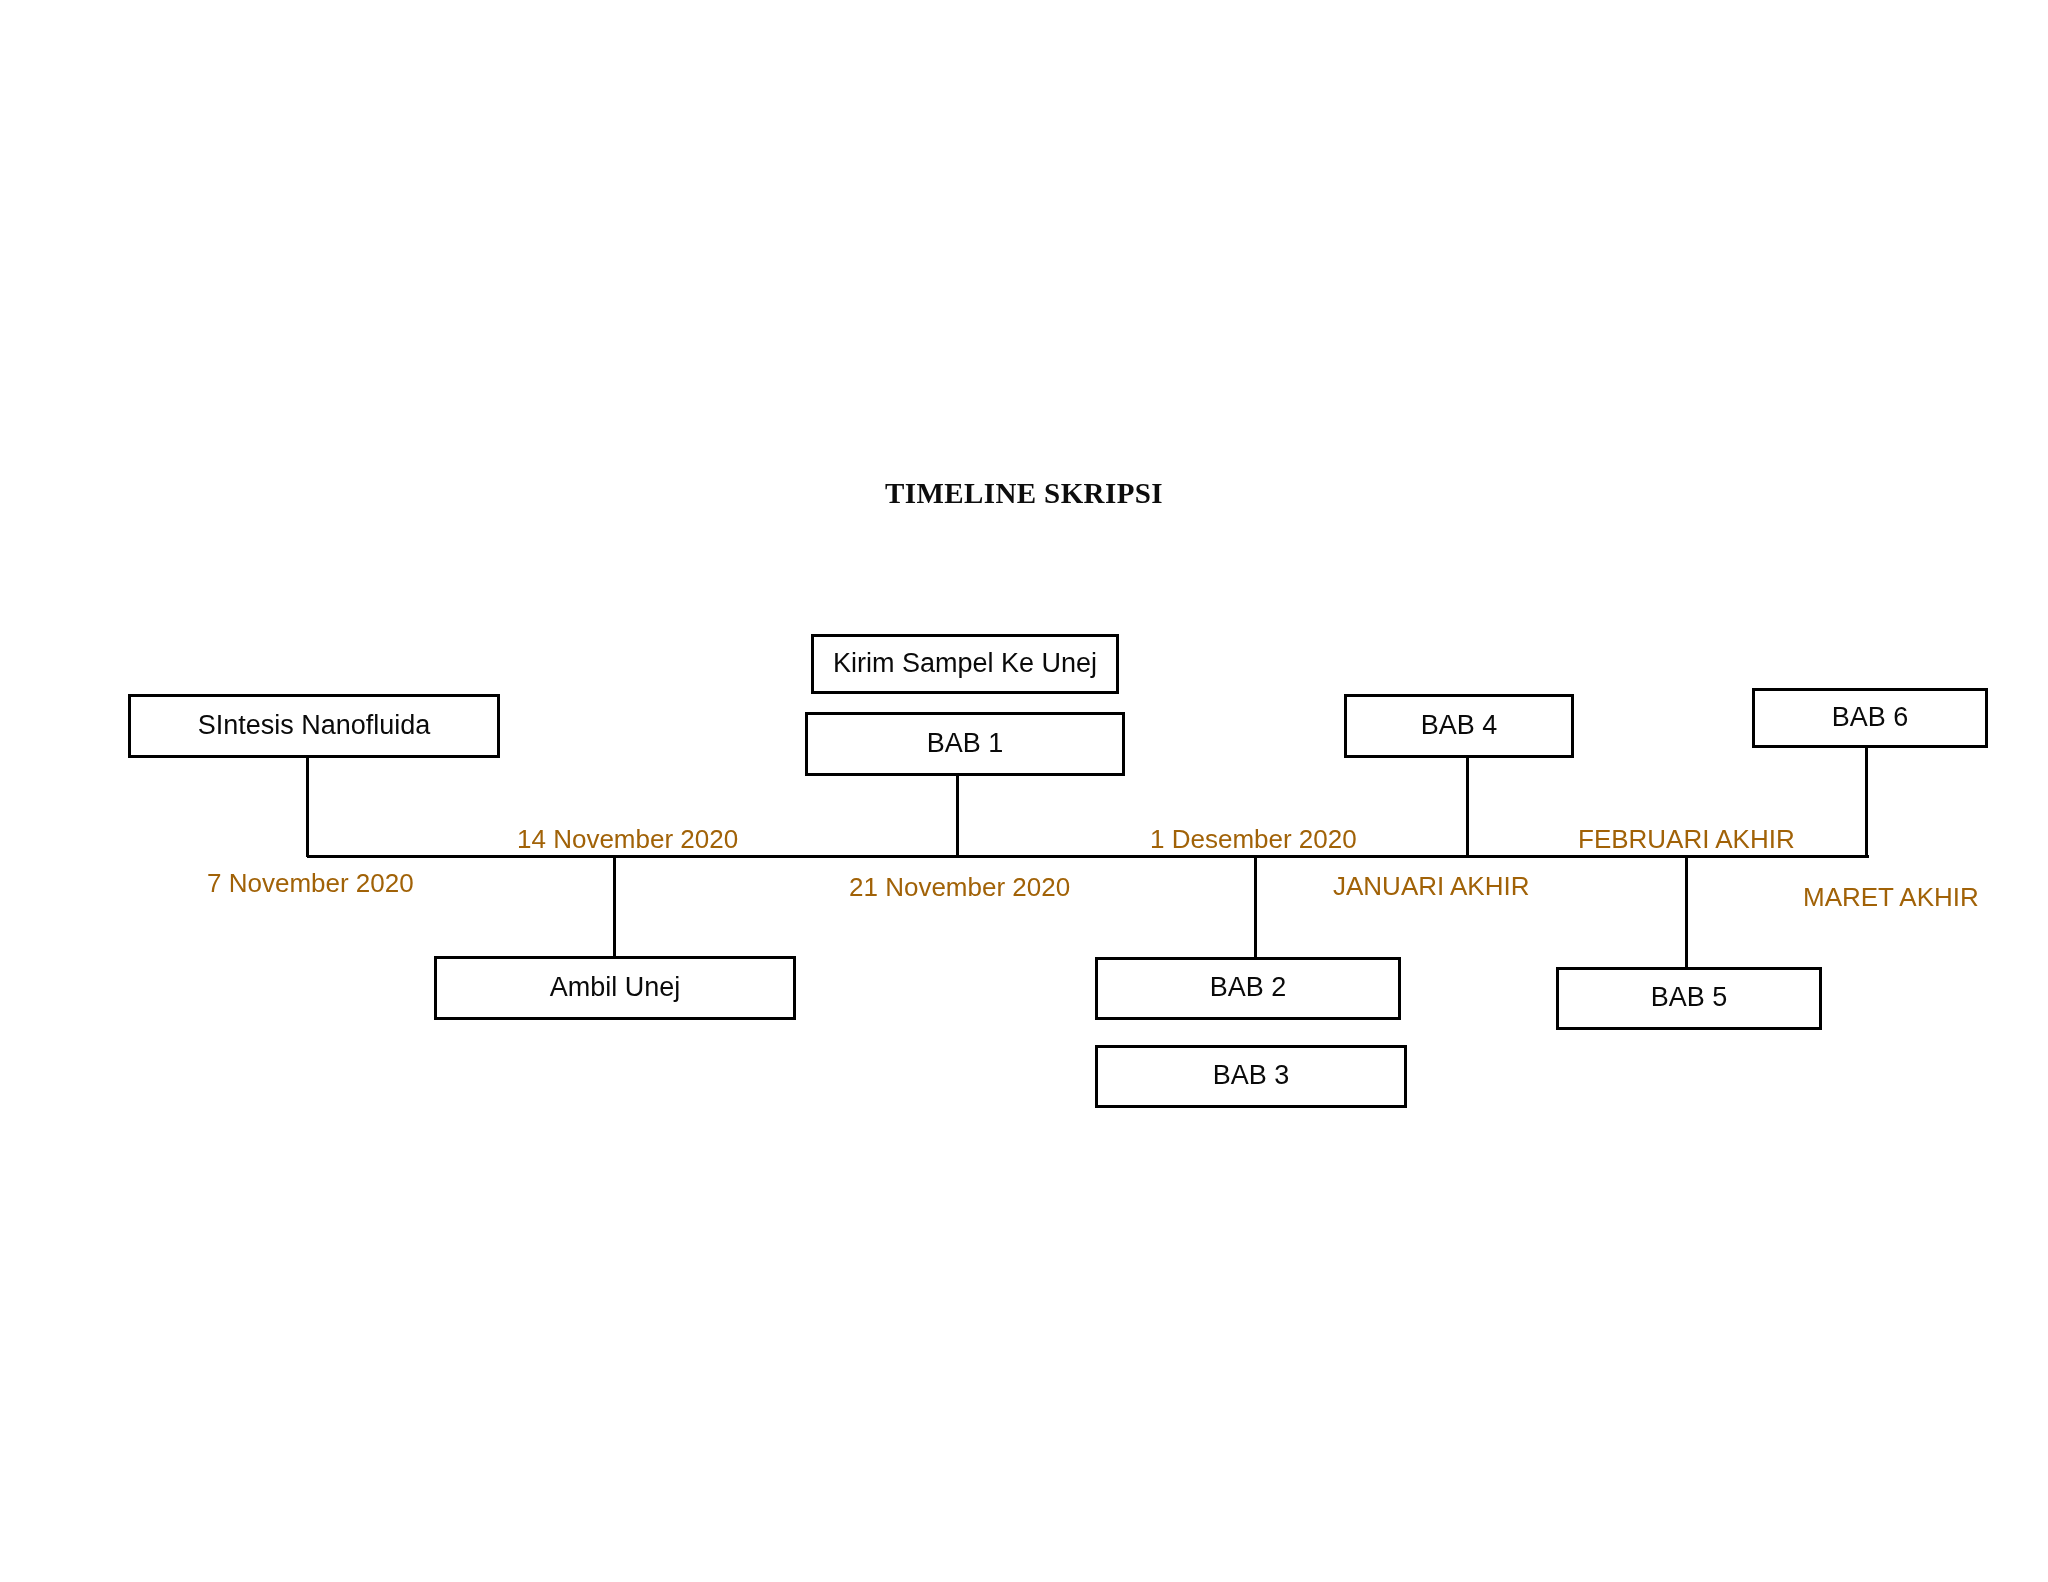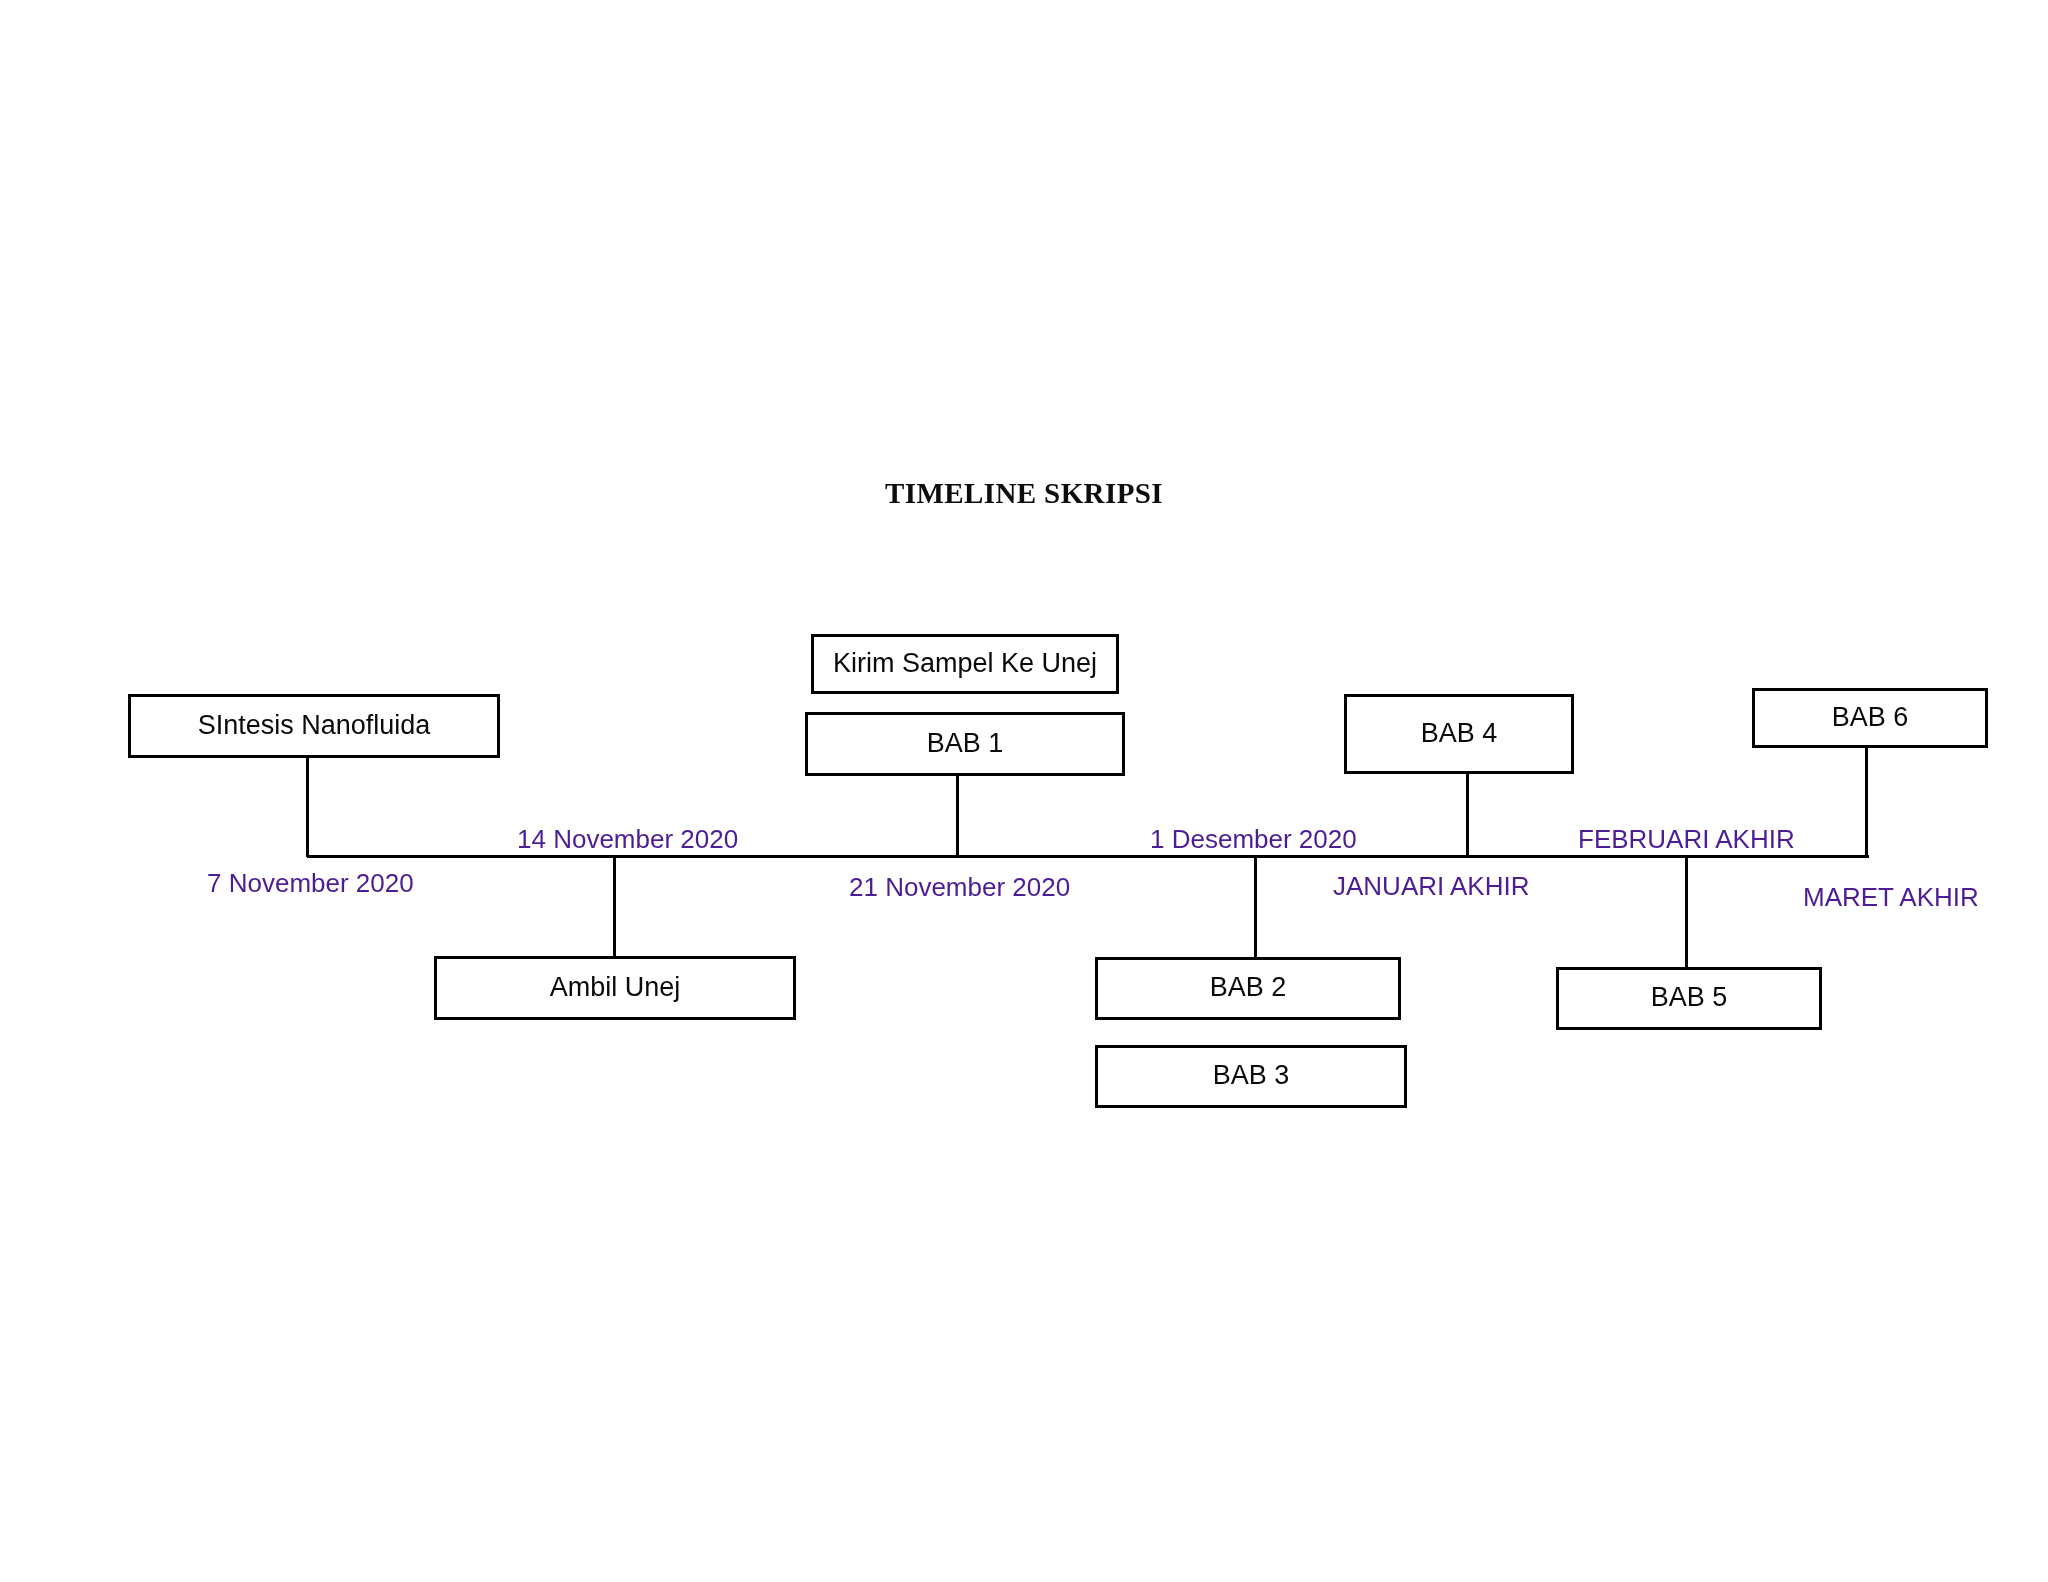--- a/index.html
+++ b/index.html
@@ -61,21 +61,21 @@
   .connector {
     position: absolute;
     background: #000000;
     width: 3px;
     z-index: 2;
   }
   
   .date-label {
     position: absolute;
     font-size: 26px;
-    color: #4c1d95;
+    color: #a16207;
     white-space: nowrap;
     line-height: 1;
     z-index: 4;
     background: #ffffff;
     padding: 0 3px;
   }
 </style>
 </head>
 <body>
 
@@ -98,21 +98,21 @@
   </div>
 
   <div class="node-box" style="left:811px; top:634px; width:308px; height:60px;">
     <span class="node-label">Kirim Sampel Ke Unej</span>
   </div>
 
   <div class="node-box" style="left:805px; top:712px; width:320px; height:64px;">
     <span class="node-label">BAB 1</span>
   </div>
 
-  <div class="node-box" style="left:1344px; top:694px; width:230px; height:80px;">
+  <div class="node-box" style="left:1344px; top:694px; width:230px; height:64px;">
     <span class="node-label">BAB 4</span>
   </div>
 
   <div class="node-box" style="left:1752px; top:688px; width:236px; height:60px;">
     <span class="node-label">BAB 6</span>
   </div>
 
   <div class="node-box" style="left:434px; top:956px; width:362px; height:64px;">
     <span class="node-label">Ambil Unej</span>
   </div>

